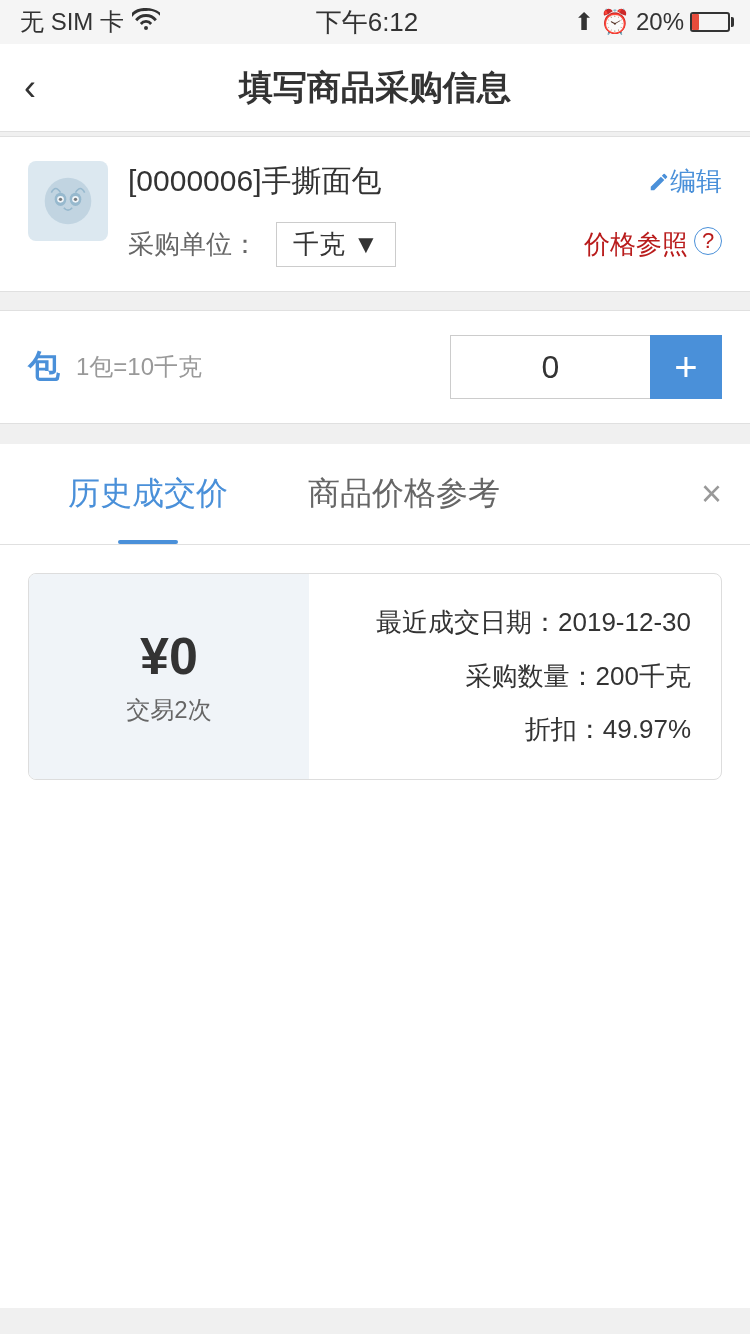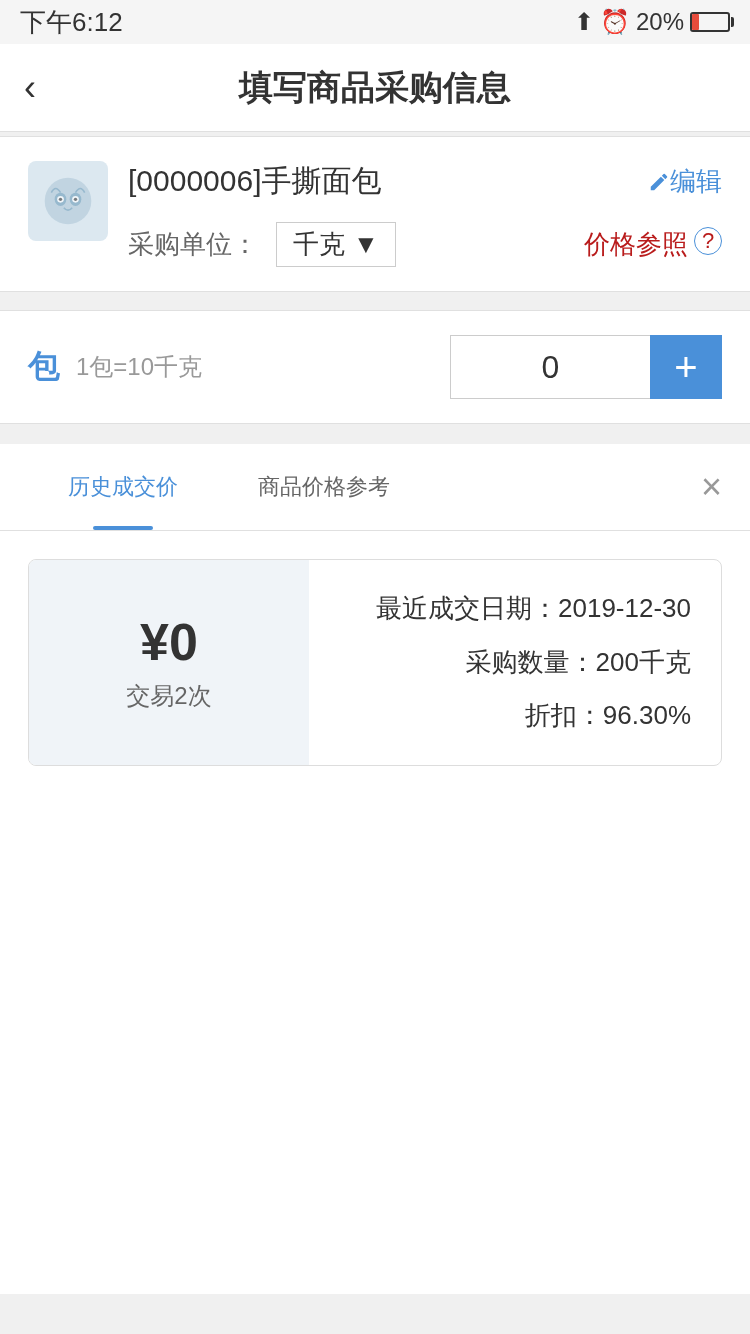--- a/index.html
+++ b/index.html
@@ -201,21 +201,21 @@
     }
     .tab-header {
       display: flex;
       align-items: center;
       border-bottom: 1px solid #e0e0e0;
       position: relative;
       padding: 0 28px;
     }
     .tab-item {
       padding: 28px 40px;
-      font-size: 22px;
+      font-size: 32px;
       color: #666;
       cursor: pointer;
       position: relative;
     }
     .tab-item.active {
       color: #4a90d9;
     }
     .tab-item.active::after {
       content: '';
       position: absolute;
@@ -285,20 +285,28 @@
     
     .bottom-area {
       background: #fff;
       min-height: 500px;
     }
   </style>
 </head>
 <body>
 
 <div class="status-bar">
+  <div class="status-left">
+    <span>无 SIM 卡</span>
+    <span>
+      <svg width="28" height="22" viewBox="0 0 28 22">
+          <path d="M14 18a2 2 0 110 4 2 2 0 010-4zm0-6a8 8 0 016.2 2.9l-2.1 2.1a5 5 0 00-8.2 0L7.8 14.9A8 8 0 0114 12zm0-6a14 14 0 0110.9 5.2l-2.1 2.1A11 11 0 0014 9a11 11 0 00-8.8 4.3L3.1 11.2A14 14 0 0114 6zm0-6C21.2 0 27.6 3.1 32 8L29.9 10.1A17 17 0 0014 3 17 17 0 00-.9 10.1L-3 8A20 20 0 0114 0z" fill="#333"></path>
+        </svg>
+    </span>
+  </div>
   <div class="status-center">下午6:12</div>
   <div class="status-right">
     <span>⬆</span>
     <span>⏰</span>
     <span>20%</span>
     <div class="battery-icon">
       <div class="battery-fill"></div>
     </div>
   </div>
 </div>
@@ -387,20 +395,20 @@
         <div class="history-trades">交易2次</div>
       </div>
       <div class="history-card-right">
         <div class="history-detail">
           <span>最近成交日期：</span><span>2019-12-30</span>
         </div>
         <div class="history-detail">
           <span>采购数量：</span><span>200千克</span>
         </div>
         <div class="history-detail">
-          <span>折扣：</span><span>96.30%</span>
+          <span>折扣：</span><span>49.97%</span>
         </div>
       </div>
     </div>
   </div>
 </div>
 
 <div class="bottom-area"></div>
 
 </body></html>

